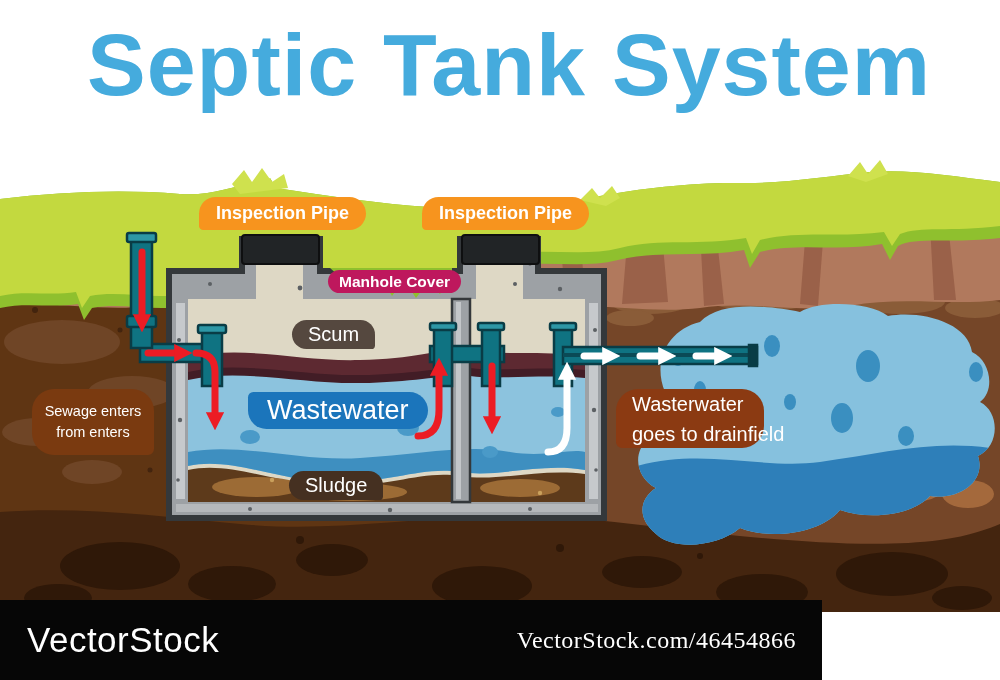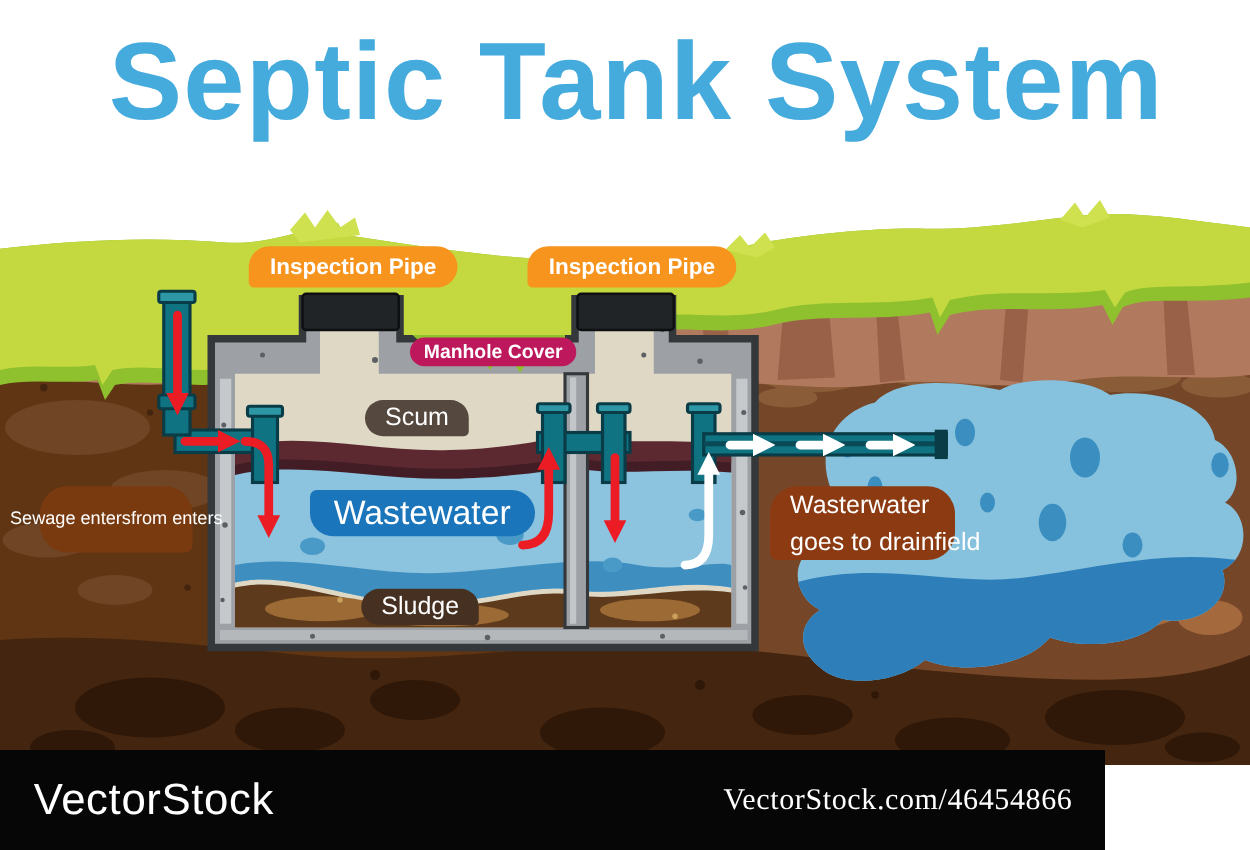--- a/index.html
+++ b/index.html
@@ -45,31 +45,31 @@
   }
   .lbl-wastewater{
     background:#1b75bb;border-radius:6px 21px 21px 21px;height:37px;padding:0 19px;
     font-size:27px;left:248px;top:392px;
   }
   .lbl-sludge{
     background:#453021;border-radius:15px 15px 4px 15px;height:29px;padding:0 16px;
     font-size:20px;left:289px;top:471px;
   }
   .lbl-sewage{
-    background:#7a3a10;border-radius:22px 22px 6px 22px;height:53px;width:122px;
-    font-size:14.5px;left:32px;top:389px;flex-direction:row;line-height:1.45;text-align:center;
+    background:#7a3a10;border-radius:22px 22px 6px 22px;height:66px;width:122px;
+    font-size:14.5px;left:32px;top:389px;flex-direction:column;line-height:1.45;text-align:center;
   }
   .lbl-drainfield{
     background:#8b3a12;border-radius:22px 22px 22px 6px;height:59px;width:148px;
     font-size:20px;left:616px;top:389px;flex-direction:column;align-items:flex-start;
     line-height:1.5;padding-left:16px;
   }
   
   .wm-bar{
-    position:absolute;left:0;top:600px;width:884px;height:80px;background:#060606;
+    position:absolute;left:0;top:600px;width:822px;height:80px;background:#060606;
     display:flex;align-items:center;justify-content:space-between;color:#ffffff;
   }
   .wm-brand{font-size:35px;margin-left:27px;letter-spacing:0.5px;}
   .wm-url{font-size:24px;margin-right:26px;letter-spacing:0.5px;font-family:Liberation Serif, serif;}
 </style>
 </head>
 <body>
 
 <svg class="diagram" width="1000" height="680" viewBox="0 0 1000 680">
   <defs>

